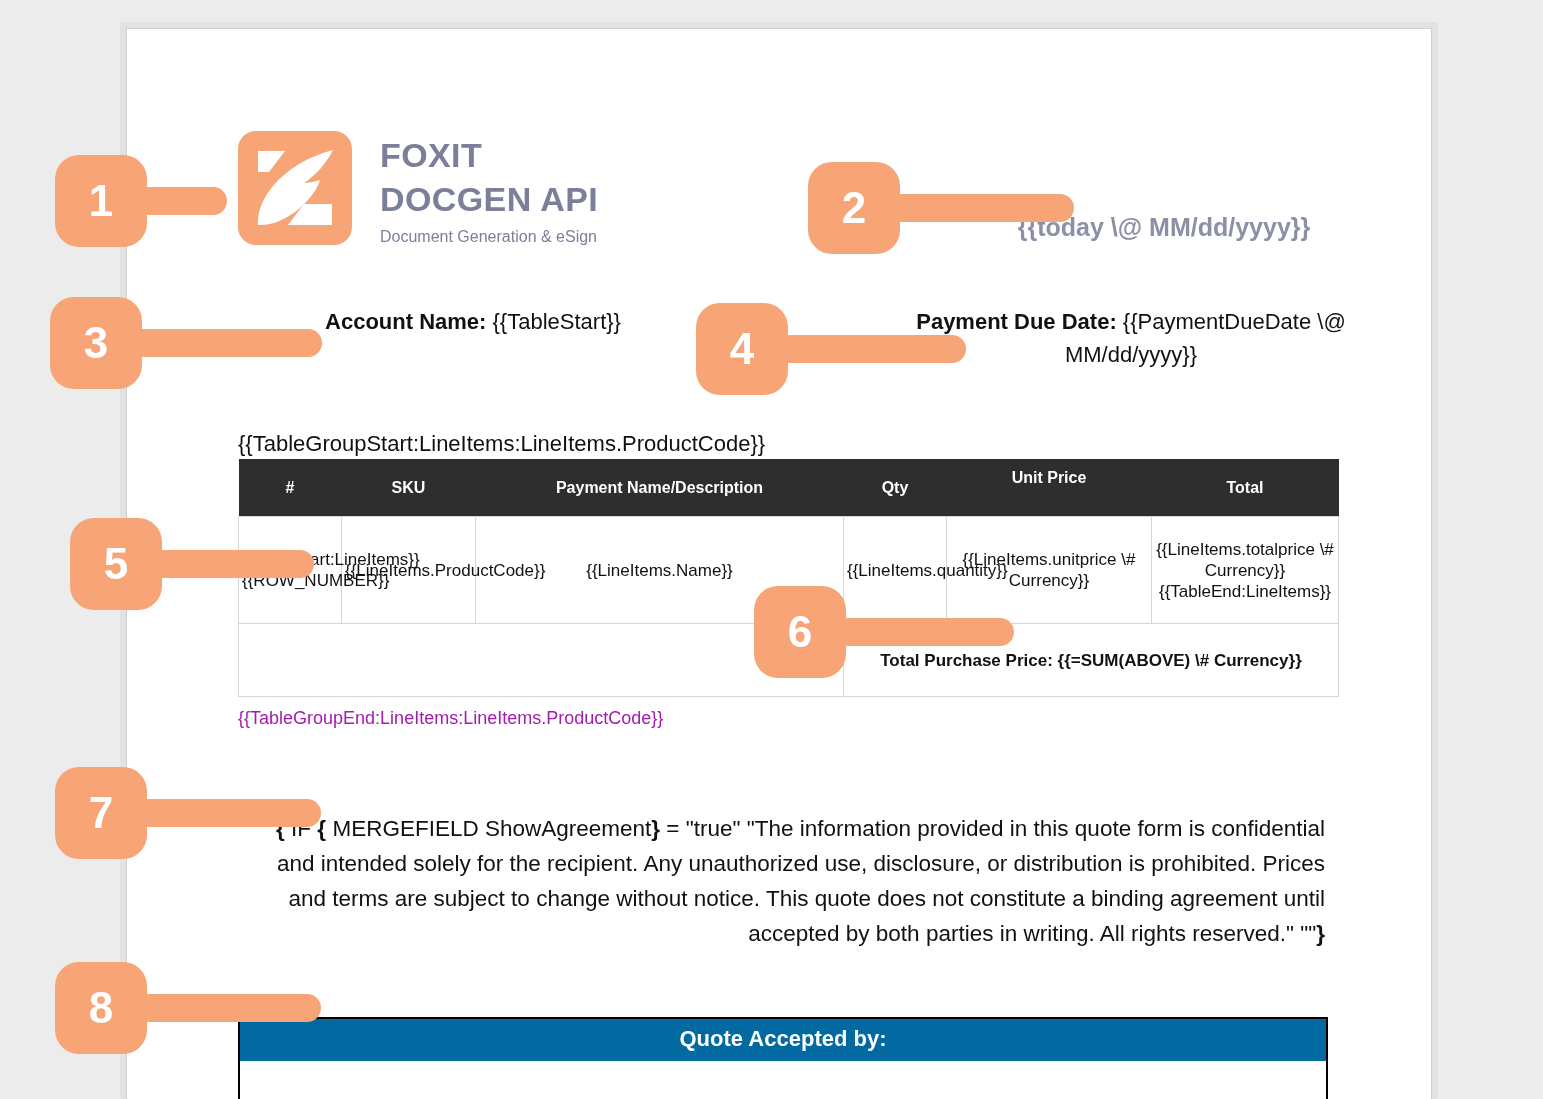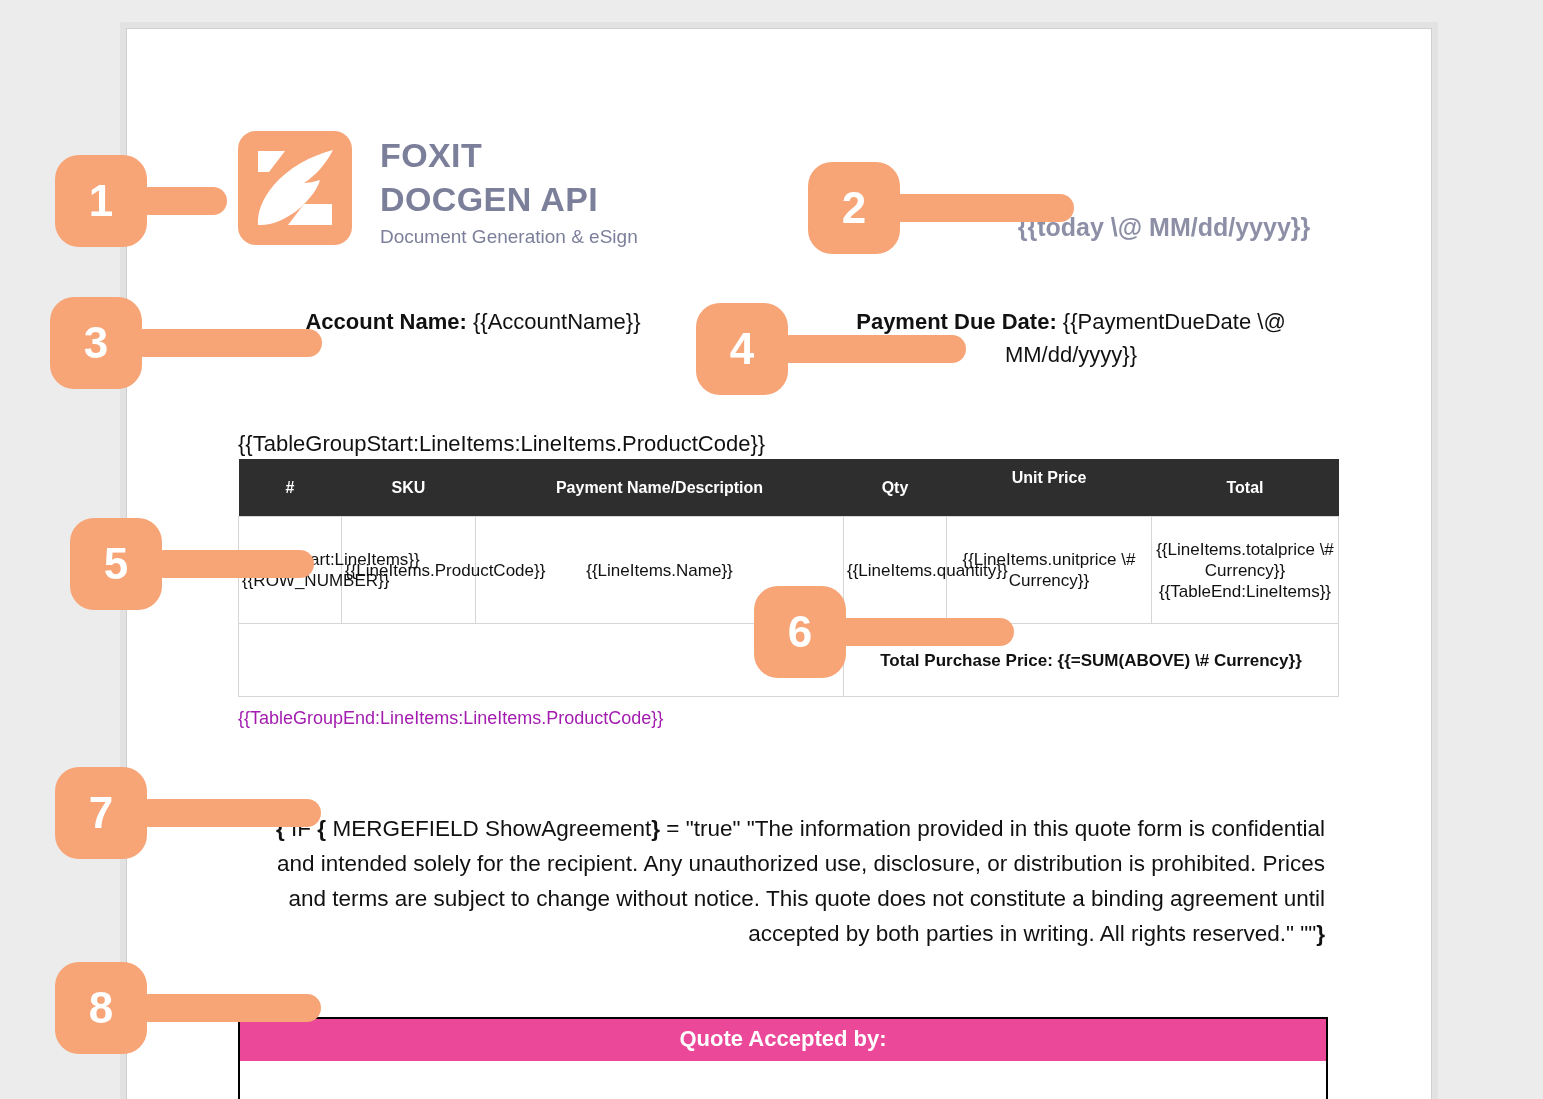--- a/index.html
+++ b/index.html
@@ -66,21 +66,21 @@
   }
   .brand-line1, .brand-line2 {
     color: #7c7f9a;
     font-weight: bold;
     font-size: 34px;
     letter-spacing: 0.4px;
     line-height: 44px;
   }
   .brand-sub {
     color: #7c7f9a;
-    font-size: 19px;
+    font-size: 16px;
     line-height: 28px;
     margin-top: 2px;
   }
   .today-field {
     position: absolute;
     left: 762px;
     top: 84px;
     width: 328px;
     text-align: center;
     color: #8c8fa6;
@@ -99,21 +99,21 @@
     left: 0px;
     top: 0px;
     width: 470px;
     text-align: center;
     font-size: 22px;
     color: #111;
     line-height: 33px;
   }
   .field-right {
     position: absolute;
-    left: 612px;
+    left: 672px;
     top: 0px;
     width: 442px;
     text-align: center;
     font-size: 22px;
     color: #111;
     line-height: 33px;
   }
   .lbl { font-weight: bold; }
 
   
@@ -181,21 +181,21 @@
   .if-para b { font-weight: bold; }
 
   
   .sig-block {
     width: 1090px;
     margin-top: 66px;
     border: 2px solid #000;
     box-sizing: border-box;
   }
   .sig-head {
-    background: #ec4899;
+    background: #0369a1;
     color: #fff;
     text-align: center;
     font-weight: bold;
     font-size: 22px;
     line-height: 34px;
     padding: 3px 0 5px 0;
   }
   .sig-body {
     height: 84px;
     position: relative;
@@ -250,21 +250,21 @@
       </div>
       <div class="brand-text">
         <div class="brand-line1">FOXIT</div>
         <div class="brand-line2">DOCGEN API</div>
         <div class="brand-sub">Document Generation &amp; eSign</div>
       </div>
       <div class="today-field">{{today \@ MM/dd/yyyy}}</div>
     </div>
 
     <div class="fields-row">
-      <div class="field-left"><span class="lbl">Account Name:</span> <span>{{AccountName}}</span></div>
+      <div class="field-left"><span class="lbl">Account Name:</span> <span>{{TableStart}}</span></div>
       <div class="field-right"><span class="lbl">Payment Due Date:</span> <span>{{PaymentDueDate \@ MM/dd/yyyy}}</span></div>
     </div>
 
     <div class="tg-marker">{{TableGroupStart:LineItems:LineItems.ProductCode}}</div>
 
     <table class="items">
       <colgroup>
         <col style="width:103px">
         <col style="width:134px">
         <col style="width:368px">

